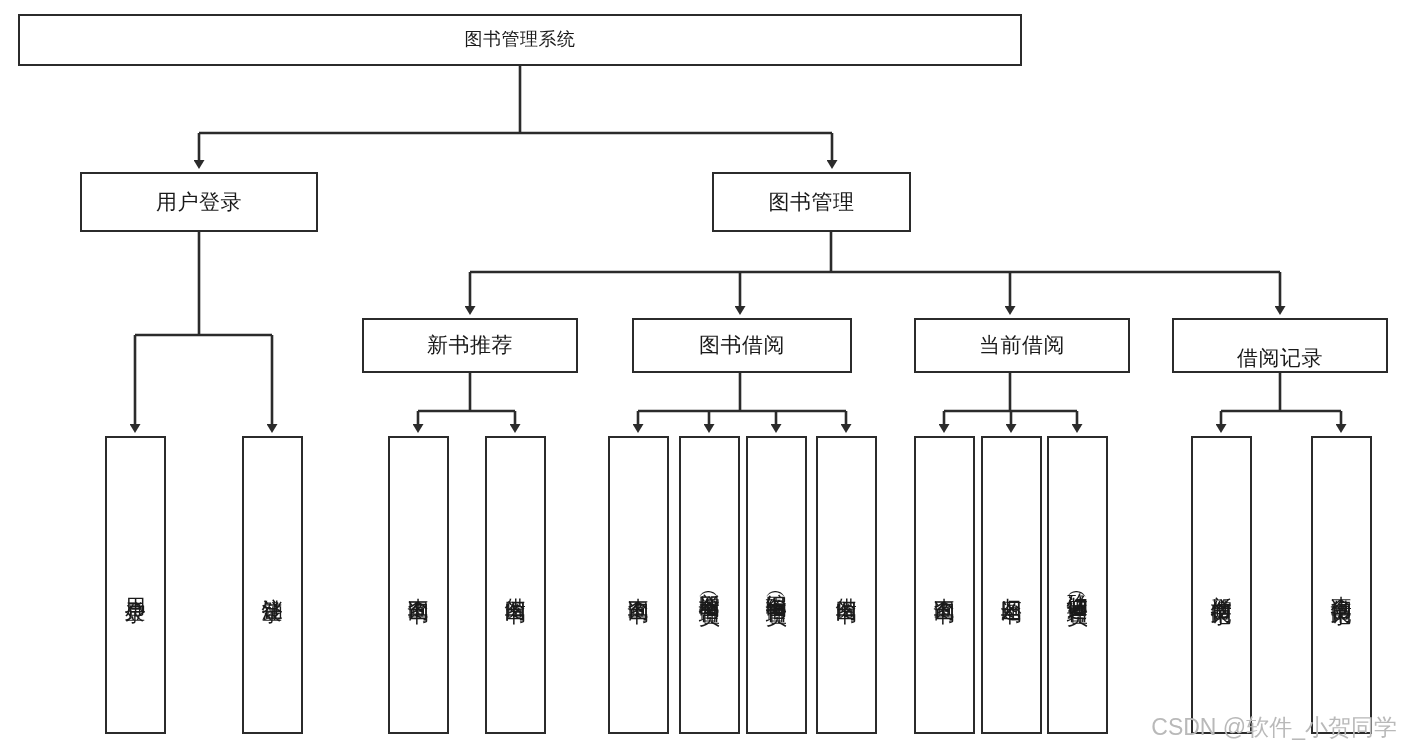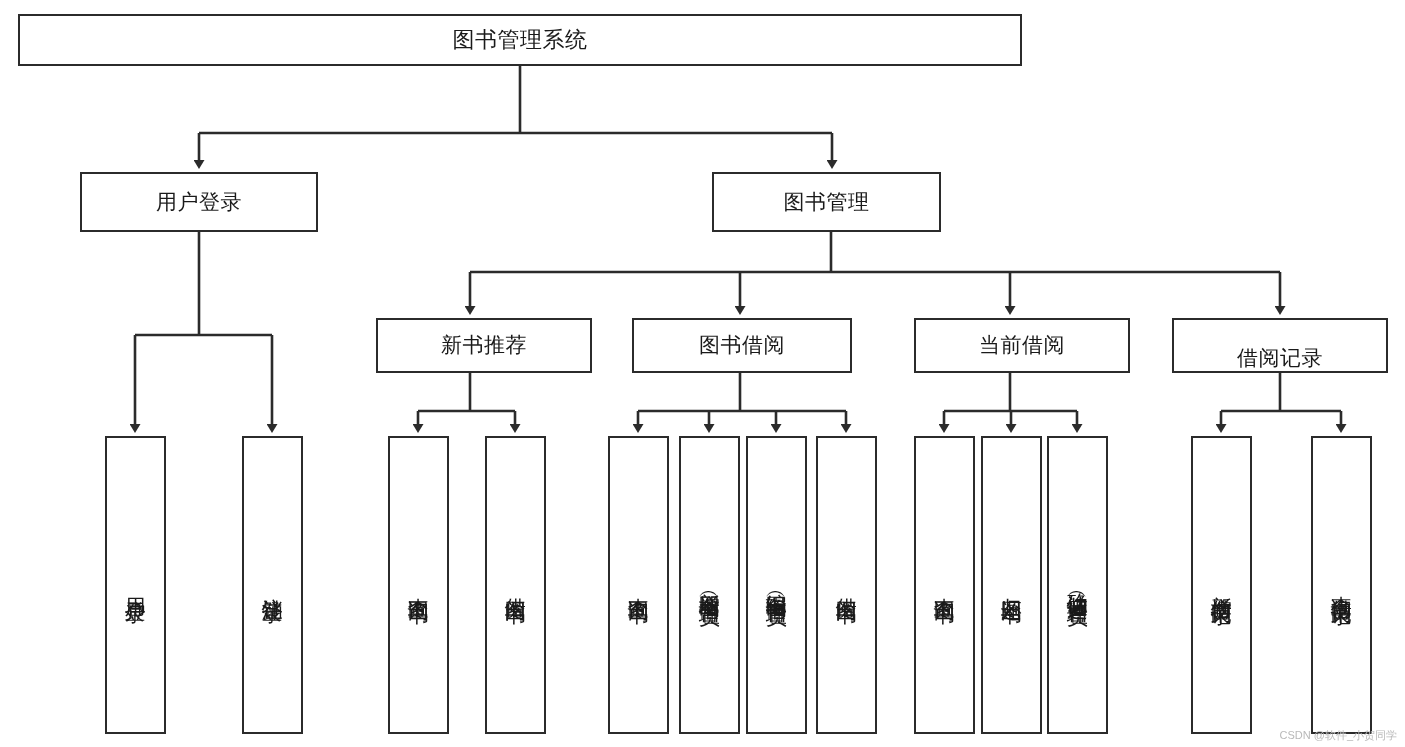--- a/index.html
+++ b/index.html
@@ -40,39 +40,39 @@
     display: block;
     text-align: center;
     line-height: 1.18;
     letter-spacing: 0.5px;
   }
   .node.horiz .label {
     writing-mode: horizontal-tb;
     font-size: 21px;
   }
   .node.root .label {
-    font-size: 22px;
+    font-size: 18px;
   }
   .node.vert {
     align-items: center;
     justify-content: center;
   }
   .node.vert .label {
     writing-mode: vertical-rl;
     text-orientation: upright;
     font-size: 21px;
     line-height: 1.12;
     letter-spacing: 2px;
     max-height: 100%;
   }
   #watermark {
     position: absolute;
     right: 8px;
     bottom: 4px;
-    font-size: 11px;
+    font-size: 23px;
     color: #b9b9b9;
     z-index: 5;
     white-space: nowrap;
   }
 </style>
 </head>
 <body>
 
 <div id="canvas">
 
@@ -126,25 +126,25 @@
     </g>
   </svg>
 
   <div class="node root horiz" style="left:18px; top:14px; width:1004px; height:52px;">
     <span class="label">图书管理系统</span>
   </div>
 
   <div class="node horiz" style="left:80px; top:172px; width:238px; height:60px;">
     <span class="label">用户登录</span>
   </div>
-  <div class="node horiz" style="left:712px; top:172px; width:229px; height:60px;">
+  <div class="node horiz" style="left:712px; top:172px; width:199px; height:60px;">
     <span class="label">图书管理</span>
   </div>
 
-  <div class="node horiz" style="left:362px; top:318px; width:216px; height:55px;margin-left:14px;">
+  <div class="node horiz" style="left:362px; top:318px; width:216px; height:55px;">
     <span class="label">新书推荐</span>
   </div>
   <div class="node horiz" style="left:632px; top:318px; width:220px; height:55px;">
     <span class="label">图书借阅</span>
   </div>
   <div class="node horiz" style="left:902px; top:318px; width:216px; height:55px;margin-left:12px;">
     <span class="label">当前借阅</span>
   </div>
   <div class="node horiz" style="left:1172px; top:318px; width:216px; height:55px;align-items:flex-end;">
     <span class="label">借阅记录</span>

